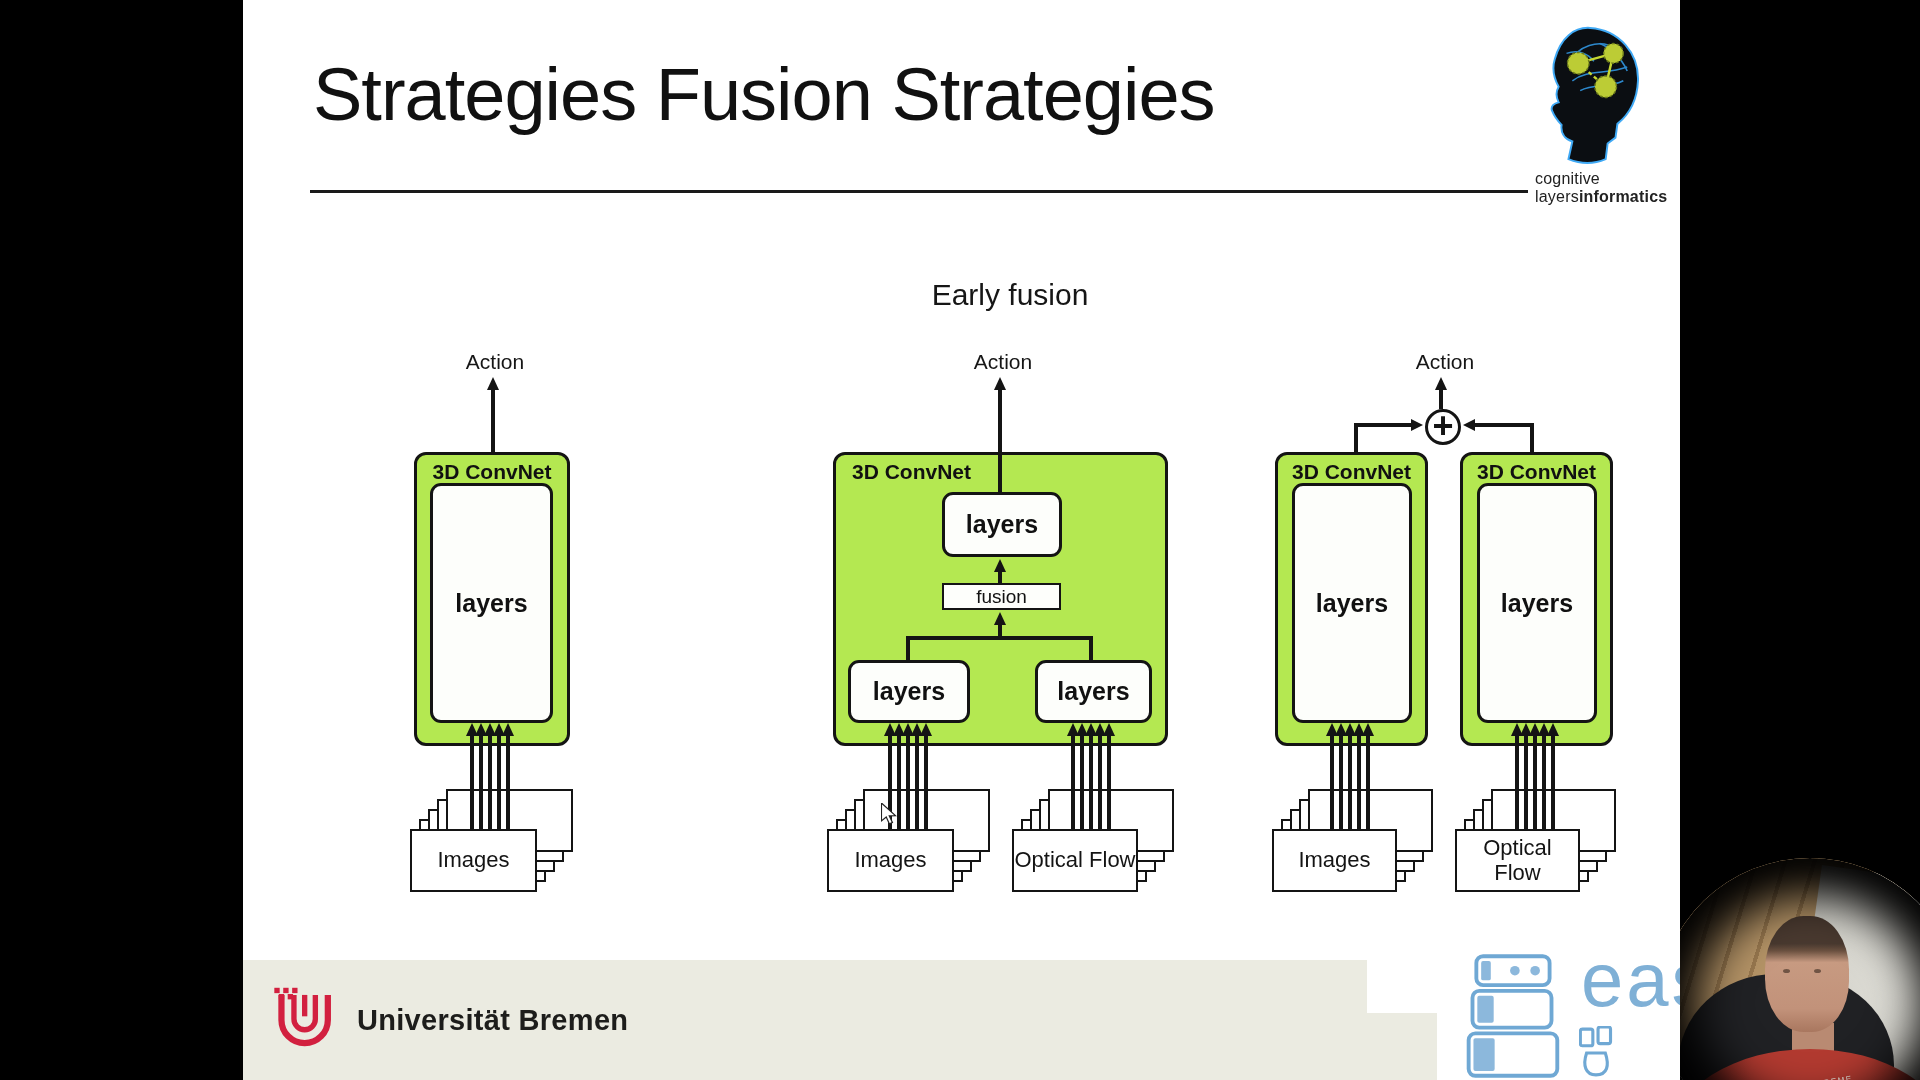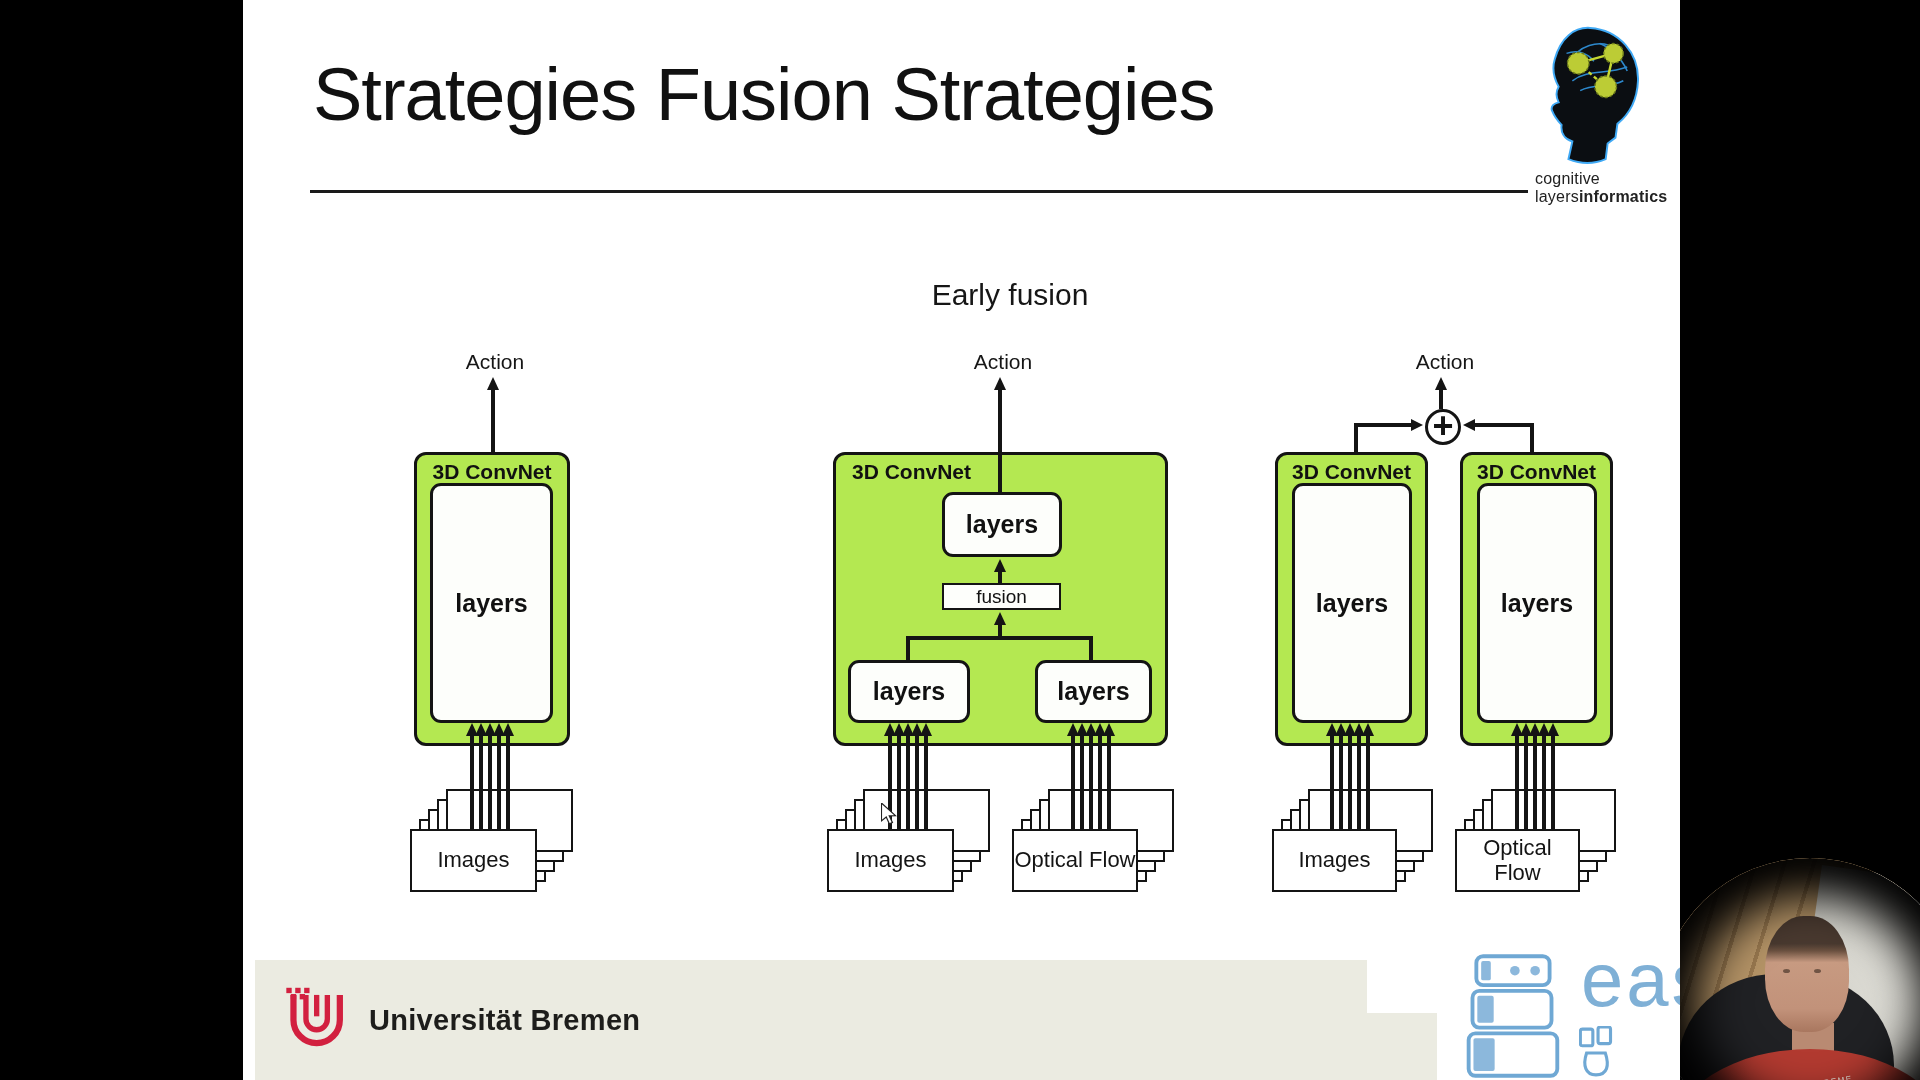--- a/index.html
+++ b/index.html
@@ -57,21 +57,21 @@
   .stack { position:absolute; }
   .stackrect { position:absolute; background:#fff; border:2.5px solid #141414; }
   .stackrect.back { z-index:3; }
   .stackrect.front { z-index:6; display:flex; align-items:center; justify-content:center;
                      text-align:center; font-size:22px; color:#141414; line-height:1.12; }
 
   
   .cursor { position:absolute; left:638px; top:803px; z-index:9; }
 
   
-  .footer { position:absolute; left:12px; top:960px; width:1437px; height:120px;
+  .footer { position:absolute; left:0; top:960px; width:1437px; height:120px;
             background:var(--footer,#ebebe1); z-index:1; }
   .ub-logo { position:absolute; left:29px; top:26px; width:76px; height:66px; }
   .ub-name { position:absolute; left:114px; top:0; height:120px; display:flex; align-items:center;
              font-size:29px; font-weight:bold; color:#1d1d1b; letter-spacing:0.3px; }
 
   
   .ease-white-a { position:absolute; left:1124px; top:959px; width:313px; height:54px; background:#fff; z-index:2; }
   .ease-white-b { position:absolute; left:1194px; top:959px; width:243px; height:121px; background:#fff; z-index:2; }
   .ease-robot { position:absolute; left:1216px; top:953px; width:106px; height:126px; z-index:3; }
   .ease-word { position:absolute; left:1338px; top:936px; font-size:76px; color:var(--easeblue,#7fb0d6);

